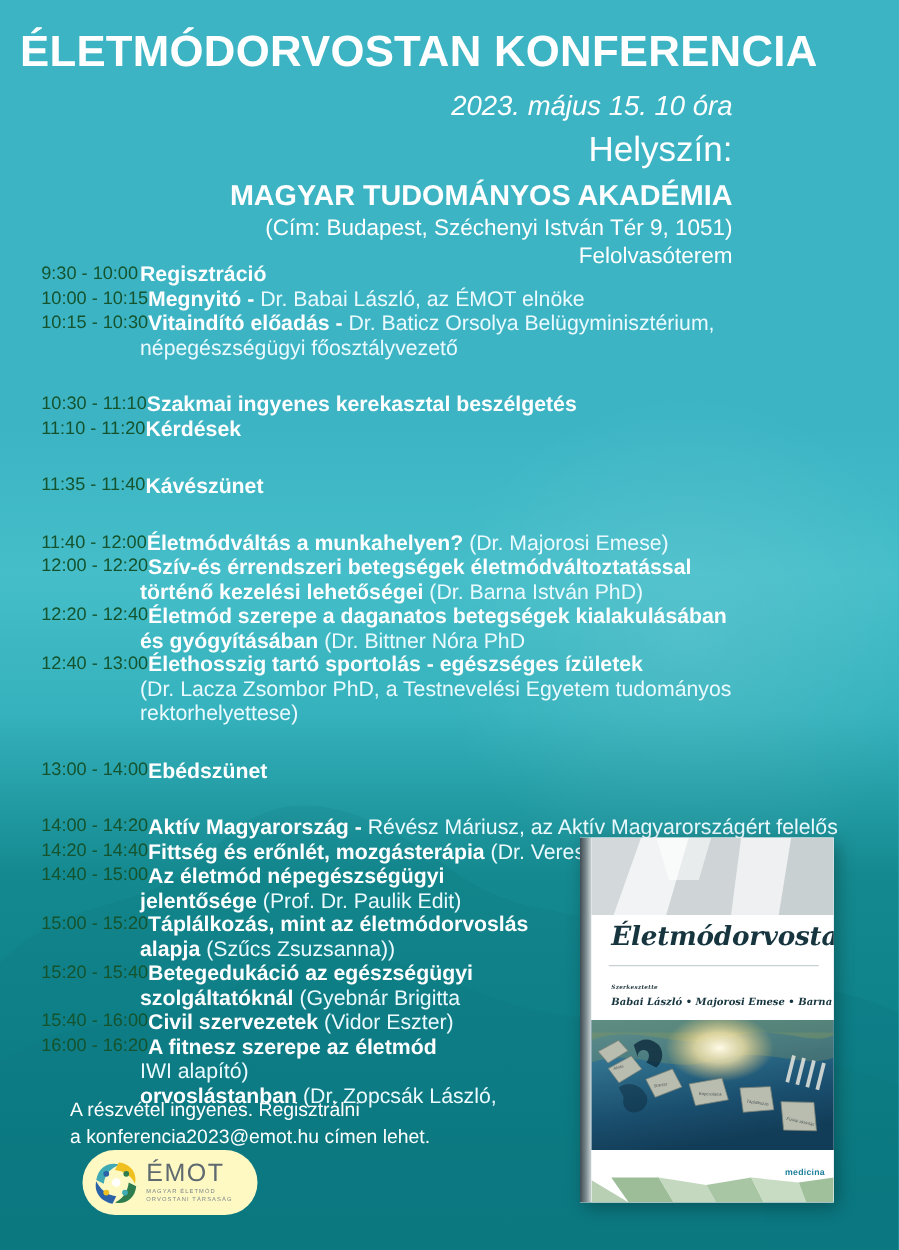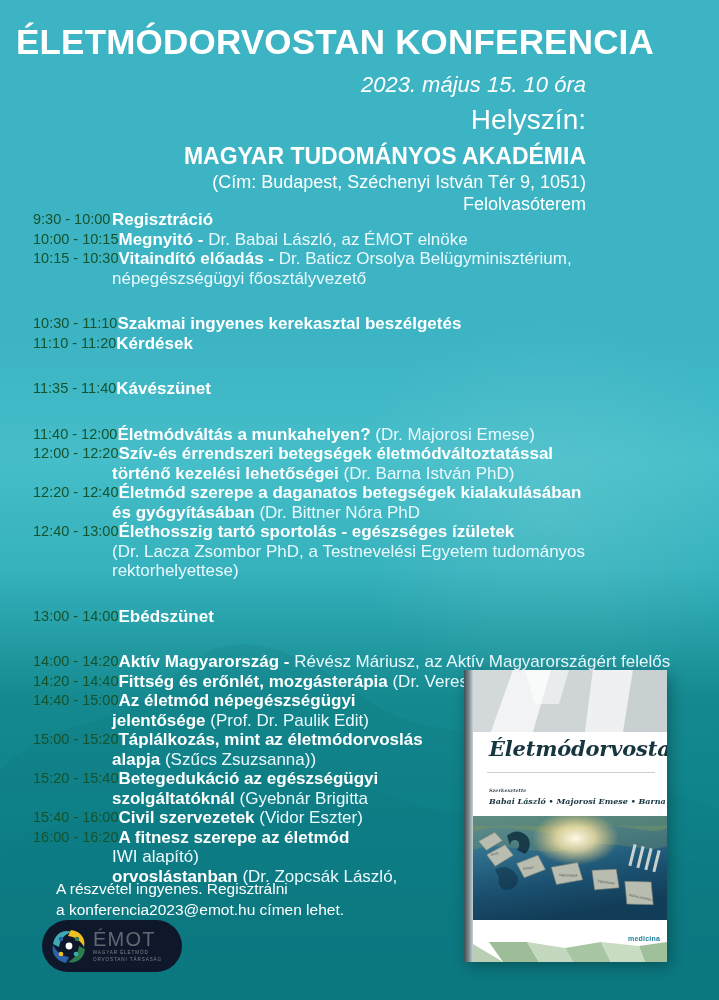--- a/index.html
+++ b/index.html
@@ -74,23 +74,23 @@
   .cont .desc{padding-left:0;}
 
   
   .note{
     position:absolute;left:33px;top:878px;
     color:#ffffff;font-size:15.5px;line-height:21px;font-weight:400;margin-left:23px;
   }
 
   
   .emot{
-    position:absolute;left:42px;top:920px;
+    position:absolute;left:66px;top:920px;
     width:140px;height:52px;
-    background:#0f172a;border-radius:26px;
+    background:#fef9c3;border-radius:26px;
     display:flex;align-items:center;
   }
   .emot-mark{width:44px;height:44px;margin-left:5px;flex:0 0 44px;}
   .emot-text{margin-left:2px;line-height:1;}
   .emot-name{
     font-size:20px;letter-spacing:1.2px;color:#5f6a70;font-weight:400;
   }
   .emot-sub1,.emot-sub2{
     font-size:4.6px;letter-spacing:.9px;color:#7b858b;margin-top:2px;
   }

